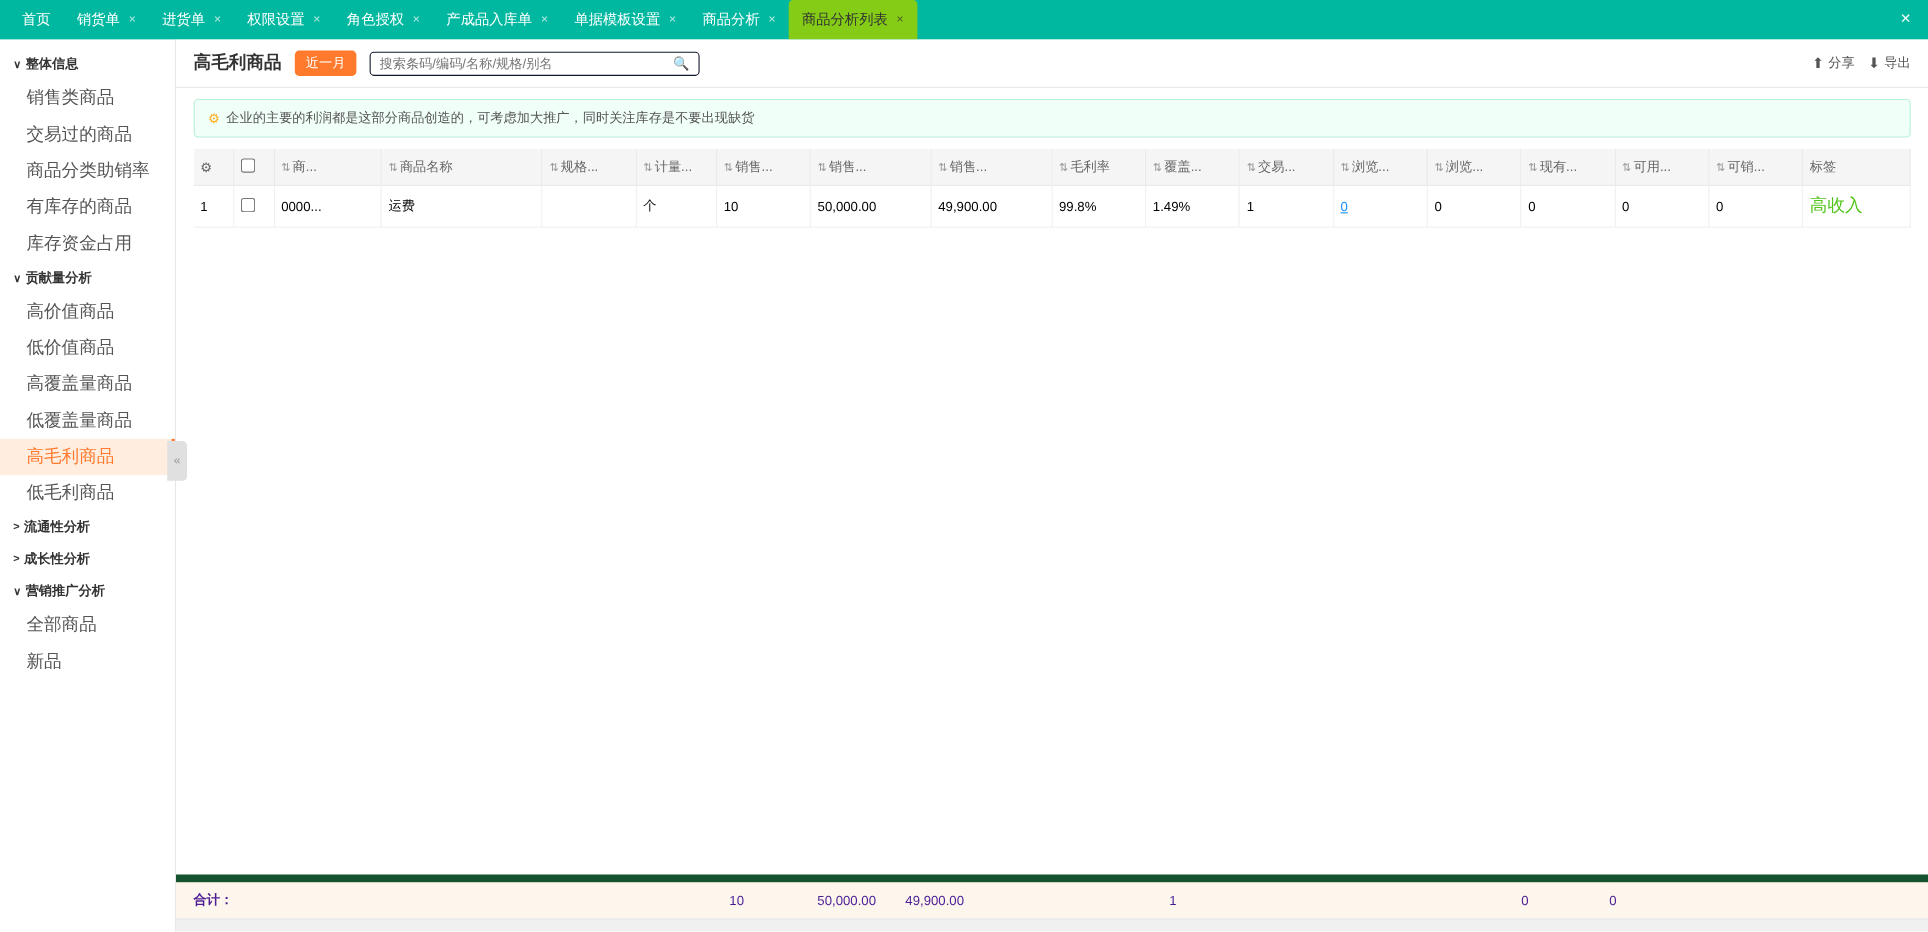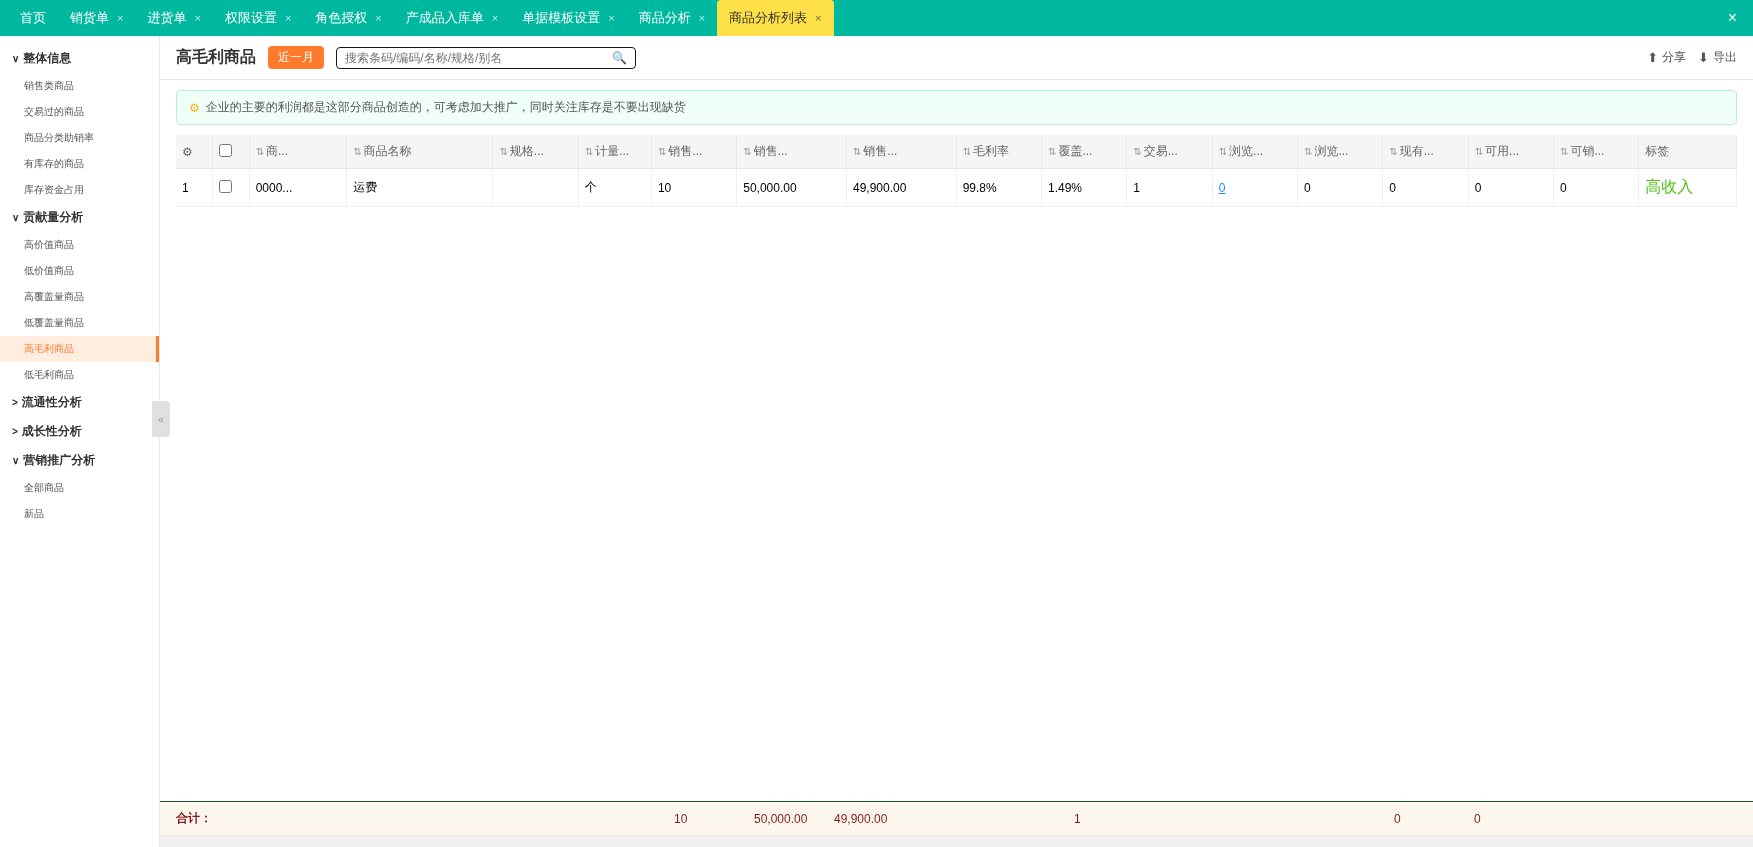--- a/index.html
+++ b/index.html
@@ -19,21 +19,21 @@
       display: flex;
       align-items: center;
       padding: 0 12px;
       height: 36px;
       color: #fff;
       cursor: pointer;
       white-space: nowrap;
       font-size: 13px;
       gap: 4px;
     }
-    .nav-item.active { background: #fde047; color: #333; border-radius: 4px 4px 0 0; }
+    .nav-item.active { background: #84cc16; color: #333; border-radius: 4px 4px 0 0; }
     .nav-item .close-x {
       font-size: 11px;
       margin-left: 4px;
       opacity: 0.7;
     }
     .nav-spacer { flex: 1; }
     .nav-close-btn {
       color: #fff;
       cursor: pointer;
       font-size: 16px;
@@ -65,21 +65,21 @@
       font-size: 12px;
     }
     .sidebar-group-header .arrow {
       margin-right: 4px;
       font-size: 10px;
     }
     .sidebar-item {
       padding: 6px 12px 6px 24px;
       color: #555;
       cursor: pointer;
-      font-size: 10px;
+      font-size: 16px;
       white-space: nowrap;
       overflow: hidden;
       text-overflow: ellipsis;
     }
     .sidebar-item.active {
       background: #ffede0;
       color: #ff7a2d;
       border-right: 3px solid #ff7a2d;
     }
 
@@ -203,28 +203,28 @@
       font-size: 16px;
     }
     .link-blue {
       color: #1890ff;
       text-decoration: underline;
       cursor: pointer;
     }
 
     
     .footer-bar {
-      border-top: 1px solid #14532d;
+      border-top: 7px solid #14532d;
       background: #fdf6ec;
       padding: 8px 16px;
       display: flex;
       align-items: center;
-      gap: 12px;
-      font-size: 12px;
-      color: #7f1d1d;
+      gap: 1px;
+      font-size: 12px;
+      color: #4c1d95;
     }
     .footer-label {
       width: 80px;
       font-weight: bold;
     }
     .footer-cells {
       display: flex;
       flex: 1;
       gap: 0;
     }

